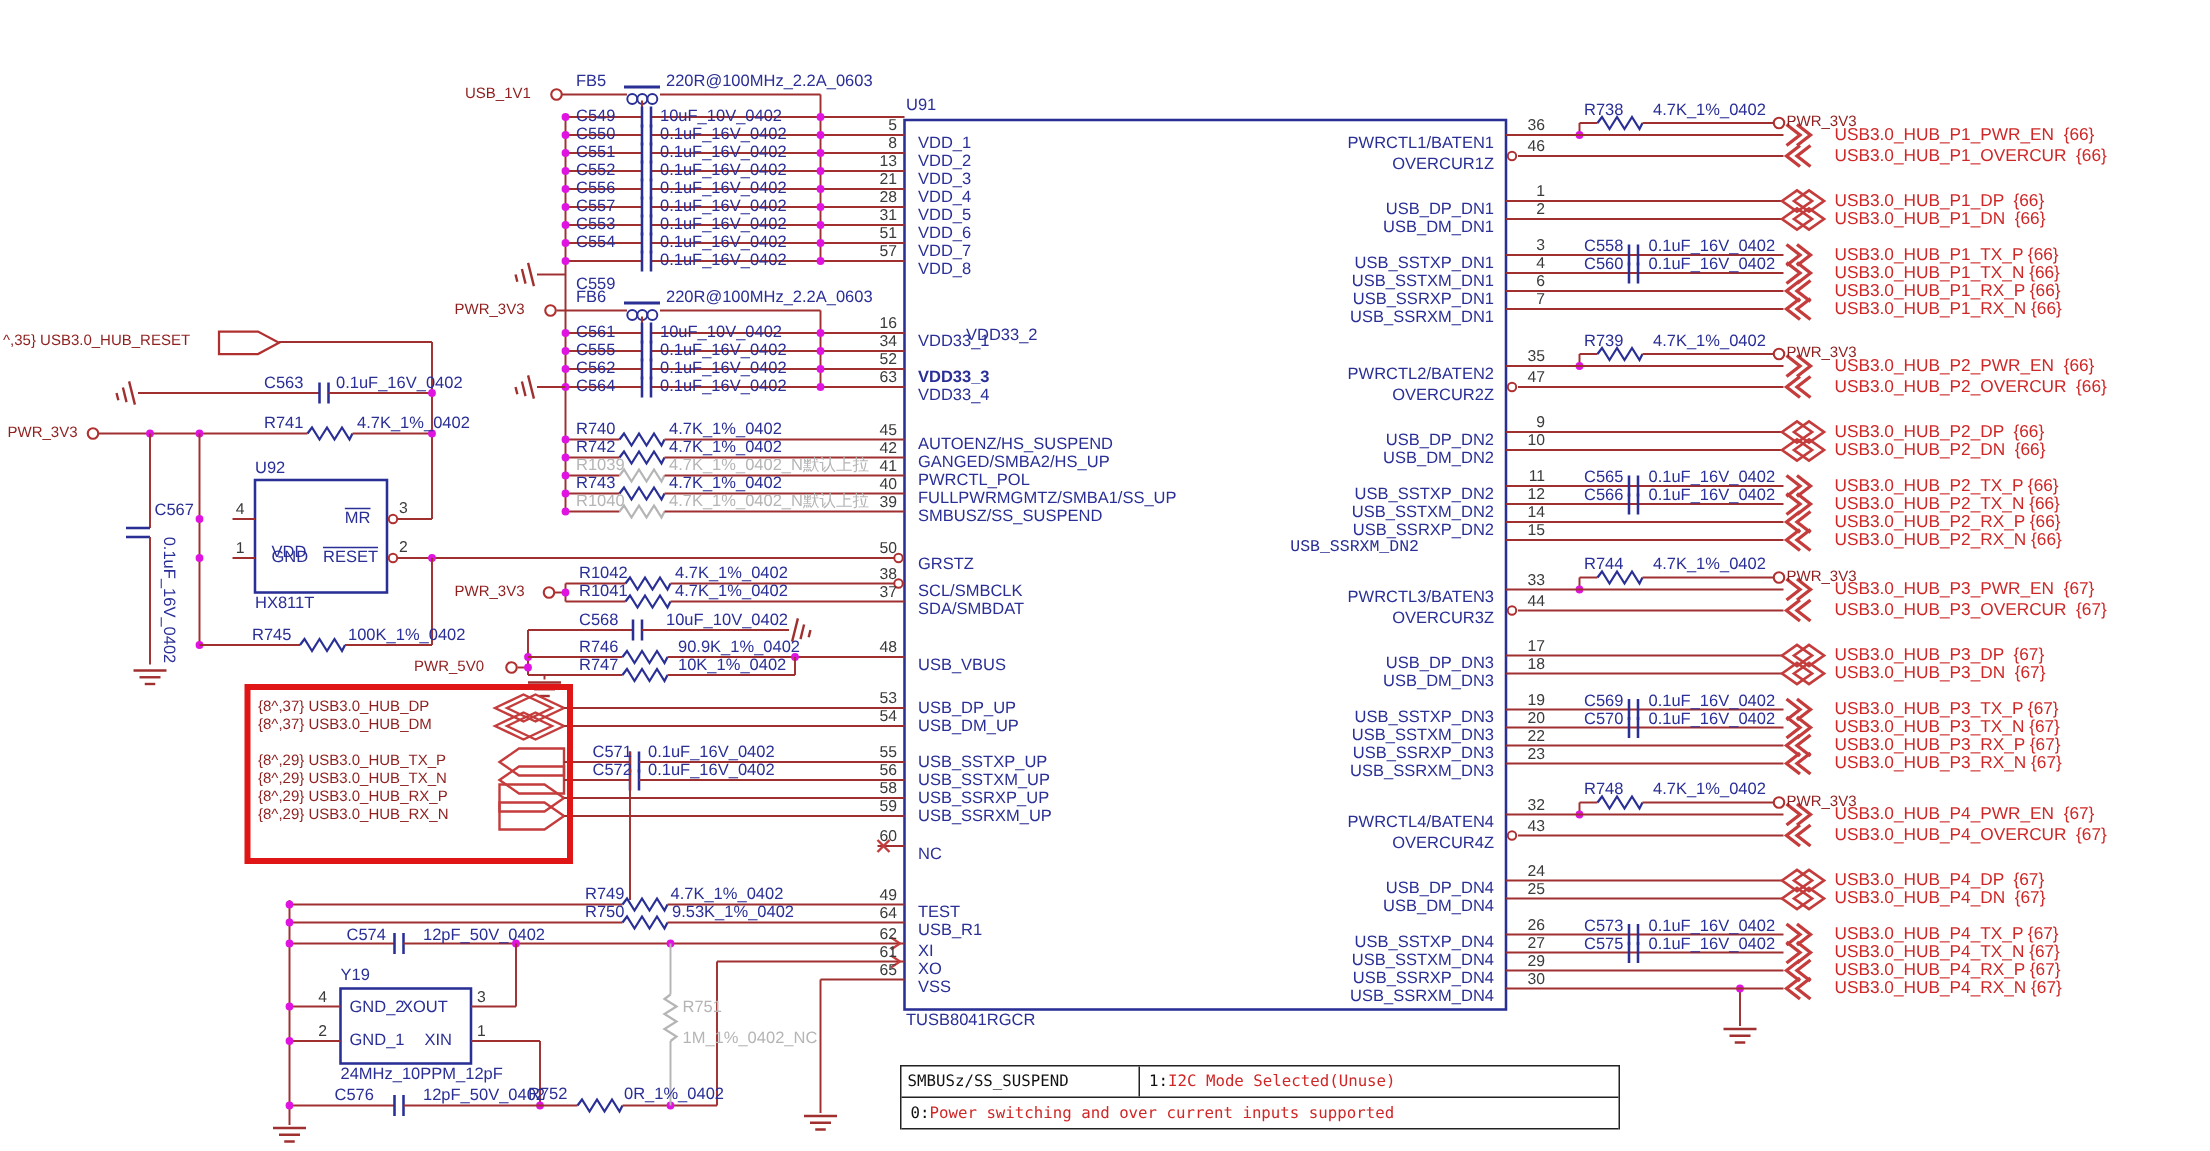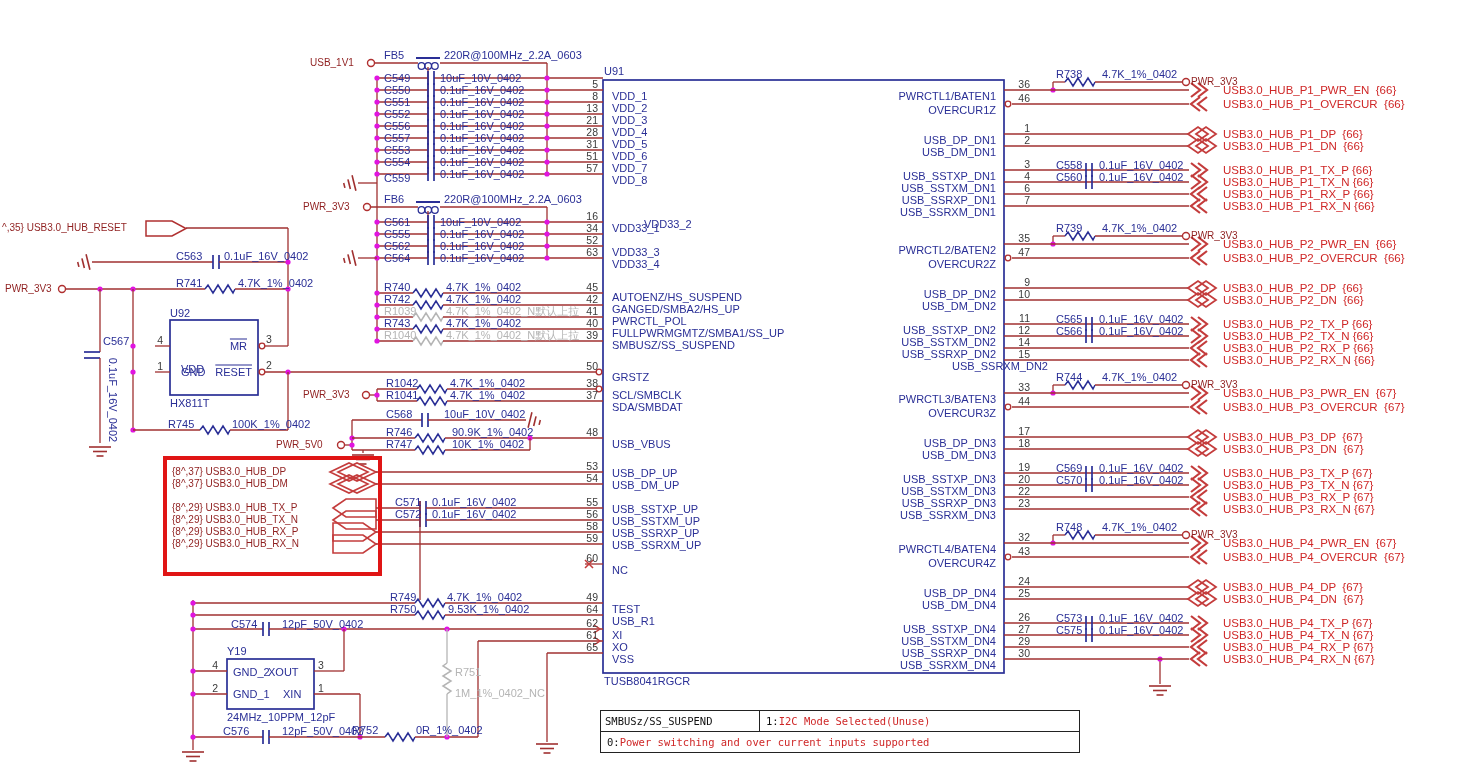--- a/index.html
+++ b/index.html
@@ -558,21 +558,21 @@
       <div class="lbl c-ref" style="left: 384px; top: 114px;">C552</div>
       <div class="lbl c-val" style="left: 440px; top: 114px;">0.1uF_16V_0402</div>
       <div class="lbl c-ref" style="left: 384px; top: 126px;">C556</div>
       <div class="lbl c-val" style="left: 440px; top: 126px;">0.1uF_16V_0402</div>
       <div class="lbl c-ref" style="left: 384px; top: 138px;">C557</div>
       <div class="lbl c-val" style="left: 440px; top: 138px;">0.1uF_16V_0402</div>
       <div class="lbl c-ref" style="left: 384px; top: 150px;">C553</div>
       <div class="lbl c-val" style="left: 440px; top: 150px;">0.1uF_16V_0402</div>
       <div class="lbl c-ref" style="left: 384px; top: 162px;">C554</div>
       <div class="lbl c-val" style="left: 440px; top: 162px;">0.1uF_16V_0402</div>
-      <div class="lbl c-ref" style="left: 384px; top: 178px; text-align: center;">C559</div>
+      <div class="lbl c-ref" style="left: 384px; top: 190px; text-align: center;">C559</div>
       <div class="lbl c-val" style="left: 440px; top: 174px;">0.1uF_16V_0402</div>
       <div class="lbl c-ref" style="left: 384px; top: 199px;">FB6</div>
       <div class="lbl c-val" style="left: 444px; top: 199px;">220R@100MHz_2.2A_0603</div>
       <div class="lbl c-ref" style="left: 384px; top: 222px;">C561</div>
       <div class="lbl c-val" style="left: 440px; top: 222px;">10uF_10V_0402</div>
       <div class="lbl c-ref" style="left: 384px; top: 234px;">C555</div>
       <div class="lbl c-val" style="left: 440px; top: 234px;">0.1uF_16V_0402</div>
       <div class="lbl c-ref" style="left: 384px; top: 246px;">C562</div>
       <div class="lbl c-val" style="left: 440px; top: 246px;">0.1uF_16V_0402</div>
       <div class="lbl c-ref" style="left: 384px; top: 258px;">C564</div>
@@ -630,21 +630,21 @@
       <div class="lbl c-chip" style="left: 612px; top: 96px;">VDD_1</div>
       <div class="lbl c-chip" style="left: 612px; top: 108px;">VDD_2</div>
       <div class="lbl c-chip" style="left: 612px; top: 120px;">VDD_3</div>
       <div class="lbl c-chip" style="left: 612px; top: 132px;">VDD_4</div>
       <div class="lbl c-chip" style="left: 612px; top: 144px;">VDD_5</div>
       <div class="lbl c-chip" style="left: 612px; top: 156px;">VDD_6</div>
       <div class="lbl c-chip" style="left: 612px; top: 168px;">VDD_7</div>
       <div class="lbl c-chip" style="left: 612px; top: 180px;">VDD_8</div>
       <div class="lbl c-chip" style="left: 612px; top: 228px;">VDD33_1</div>
       <div class="lbl c-chip" style="left: 612px; top: 224px; margin-left: 32px;">VDD33_2</div>
-      <div class="lbl c-chip" style="left: 612px; top: 252px;">VDD33_3</div>
+      <div class="lbl c-chip" style="left: 612px; top: 252px; font-weight: bold;">VDD33_3</div>
       <div class="lbl c-chip" style="left: 612px; top: 264px;">VDD33_4</div>
       <div class="lbl c-chip" style="left: 612px; top: 297px;">AUTOENZ/HS_SUSPEND</div>
       <div class="lbl c-chip" style="left: 612px; top: 309px;">GANGED/SMBA2/HS_UP</div>
       <div class="lbl c-chip" style="left: 612px; top: 321px;">PWRCTL_POL</div>
       <div class="lbl c-chip" style="left: 612px; top: 333px;">FULLPWRMGMTZ/SMBA1/SS_UP</div>
       <div class="lbl c-chip" style="left: 612px; top: 345px;">SMBUSZ/SS_SUSPEND</div>
       <div class="lbl c-chip" style="left: 612px; top: 377px;">GRSTZ</div>
       <div class="lbl c-chip" style="left: 612px; top: 395px;">SCL/SMBCLK</div>
       <div class="lbl c-chip" style="left: 612px; top: 407px;">SDA/SMBDAT</div>
       <div class="lbl c-chip" style="left: 612px; top: 444px;">USB_VBUS</div>
@@ -758,21 +758,21 @@
       <div class="lbl c-pin a-r" style="left: 1030px; top: 318px;">11</div>
       <div class="lbl c-chip a-r" style="left: 996px; top: 330px;">USB_SSTXP_DN2</div>
       <div class="lbl c-sig" style="left: 1223px; top: 325px;">USB3.0_HUB_P2_TX_P {66}</div>
       <div class="lbl c-pin a-r" style="left: 1030px; top: 330px;">12</div>
       <div class="lbl c-chip a-r" style="left: 996px; top: 342px;">USB_SSTXM_DN2</div>
       <div class="lbl c-sig" style="left: 1223px; top: 337px;">USB3.0_HUB_P2_TX_N {66}</div>
       <div class="lbl c-pin a-r" style="left: 1030px; top: 342px;">14</div>
       <div class="lbl c-chip a-r" style="left: 996px; top: 354px;">USB_SSRXP_DN2</div>
       <div class="lbl c-sig" style="left: 1223px; top: 349px;">USB3.0_HUB_P2_RX_P {66}</div>
       <div class="lbl c-pin a-r" style="left: 1030px; top: 354px;">15</div>
-      <div class="lbl c-chip a-r" style="left: 1048px; top: 366px;">USB_SSRXM_DN2</div>
+      <div class="lbl c-chip a-r" style="left: 946px; top: 366px; font-family: Liberation Mono, monospace;">USB_SSRXM_DN2</div>
       <div class="lbl c-sig" style="left: 1223px; top: 361px;">USB3.0_HUB_P2_RX_N {66}</div>
       <div class="lbl c-ref" style="left: 1056px; top: 319px;">C565</div>
       <div class="lbl c-ref" style="left: 1056px; top: 331px;">C566</div>
       <div class="lbl c-val" style="left: 1099px; top: 319px;">0.1uF_16V_0402</div>
       <div class="lbl c-val" style="left: 1099px; top: 331px;">0.1uF_16V_0402</div>
       <div class="lbl c-ref" style="left: 1056px; top: 377px;">R744</div>
       <div class="lbl c-val" style="left: 1102px; top: 377px;">4.7K_1%_0402</div>
       <div class="lbl c-net" style="left: 1191px; top: 385px;">PWR_3V3</div>
       <div class="lbl c-pin a-r" style="left: 1030px; top: 387px;">33</div>
       <div class="lbl c-chip a-r" style="left: 996px; top: 399px;">PWRCTL3/BATEN3</div>

